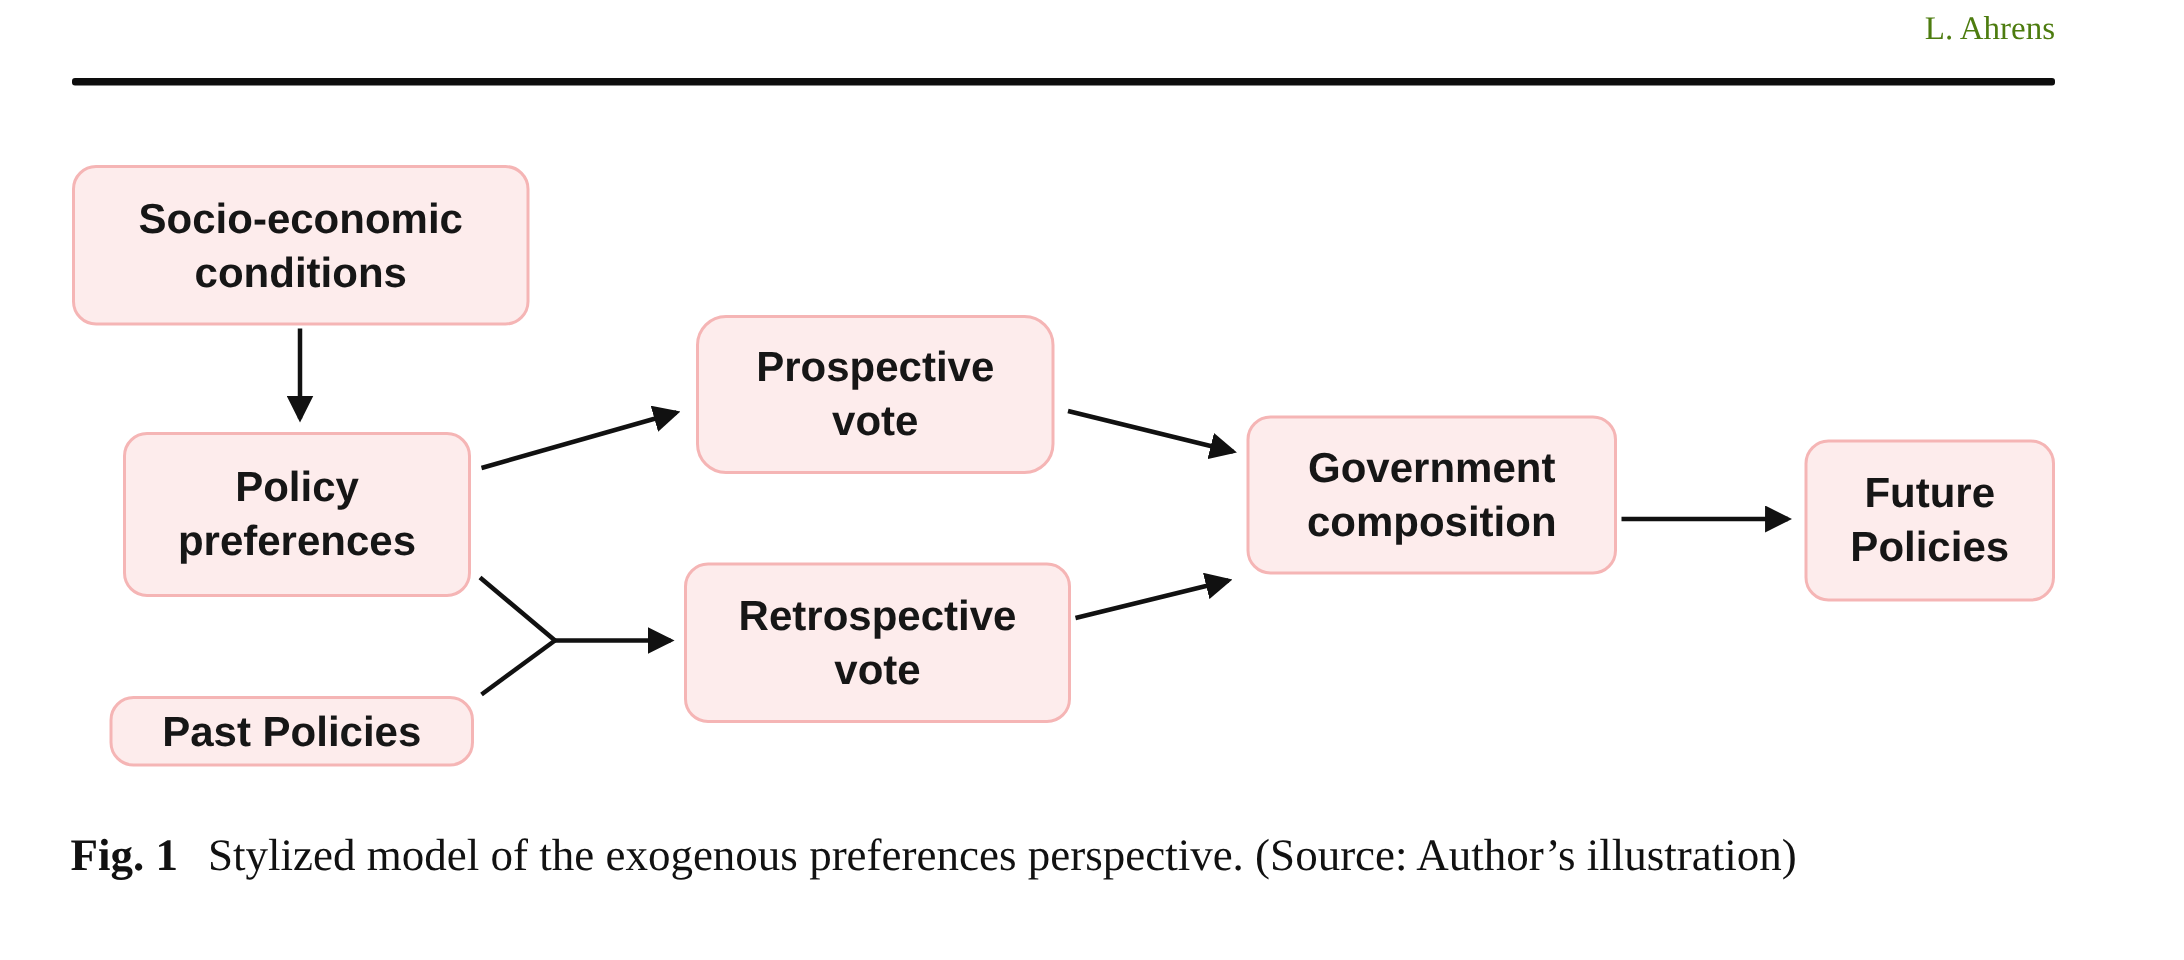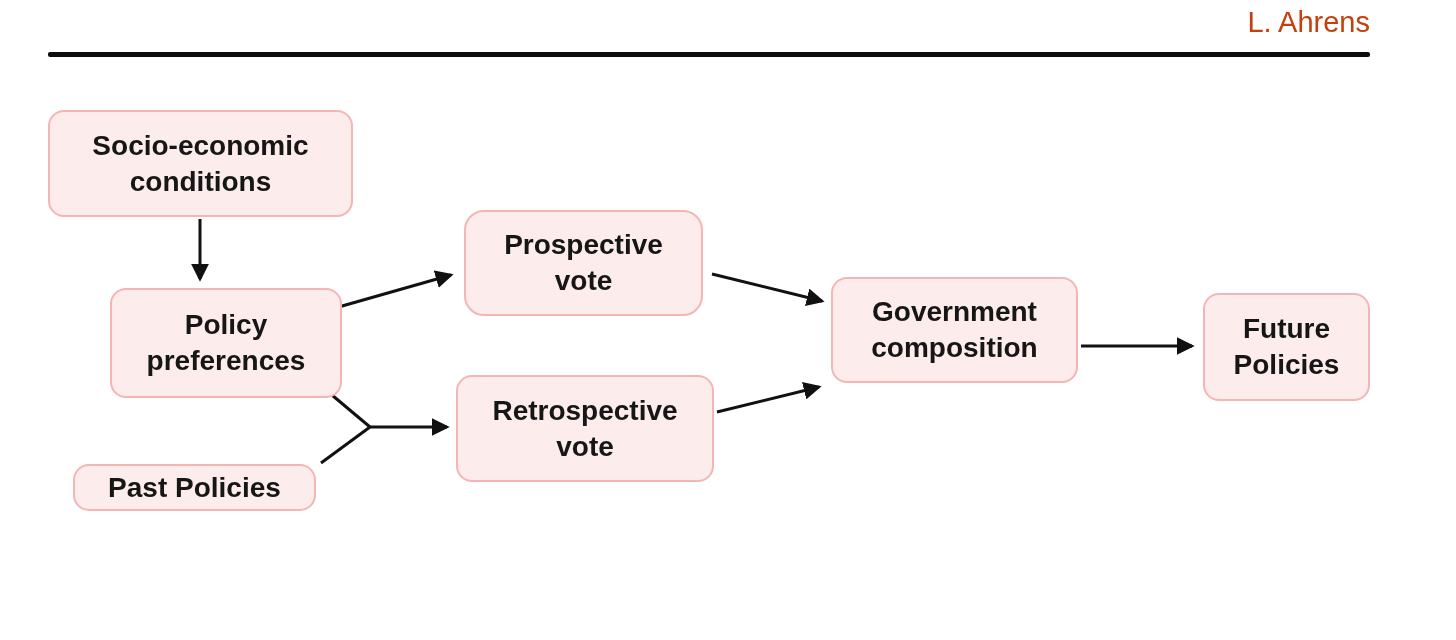--- a/index.html
+++ b/index.html
@@ -12,23 +12,23 @@
     width: 1456px;
     height: 640px;
     background: #ffffff;
     overflow: hidden;
     font-family: "Liberation Sans", sans-serif;
   }
   .author {
     position: absolute;
     top: 6px;
     right: 86px;
-    font-family: Liberation Sans, sans-serif;
-    font-size: 29px;
-    color: #c2410c;
+    font-family: Liberation Serif, serif;
+    font-size: 22px;
+    color: #4d7c0f;
     white-space: nowrap;
   }
   .rule {
     position: absolute;
     left: 48px;
     top: 52px;
     width: 1322px;
     height: 5px;
     background: #0d0d0d;
     border-radius: 2px;
@@ -51,21 +51,21 @@
     border: 2.5px solid var(--node-border, #f5b5b5);
     border-radius: 16px;
     font-weight: 700;
     font-size: 28px;
     line-height: 1.28;
     color: #161616;
     white-space: pre-line;
     padding: 2px 23px;
   }
   .node-socio         { left: 48px;   top: 110px; width: 305px; height: 107px; }
-  .node-policy        { left: 82px;   top: 288px; width: 232px; height: 110px; margin-left: 28px; }
+  .node-policy        { left: 82px;   top: 288px; width: 232px; height: 110px; }
   .node-past          { left: 73px;   top: 464px; width: 243px; height: 47px;  }
   .node-prospective   { left: 464px;  top: 210px; width: 239px; height: 106px; border-radius: 20px; }
   .node-retrospective { left: 456px;  top: 375px; width: 258px; height: 107px; }
   .node-government    { left: 831px;  top: 277px; width: 247px; height: 106px; }
   .node-future        { left: 1203px; top: 293px; width: 167px; height: 108px; }
   .caption {
     position: absolute;
     left: 47px;
     top: 554px;
     font-family: "Liberation Serif", serif;
@@ -118,14 +118,17 @@
 
   <div class="node node-retrospective">Retrospective
 vote</div>
 
   <div class="node node-government">Government
 composition</div>
 
   <div class="node node-future">Future
 Policies</div>
 
+  <div class="caption">
+    <span class="fig-label">Fig. 1</span><span>Stylized model of the exogenous preferences perspective. (Source: Author’s illustration)</span>
+  </div>
 
 </div>
 
 </body></html>

